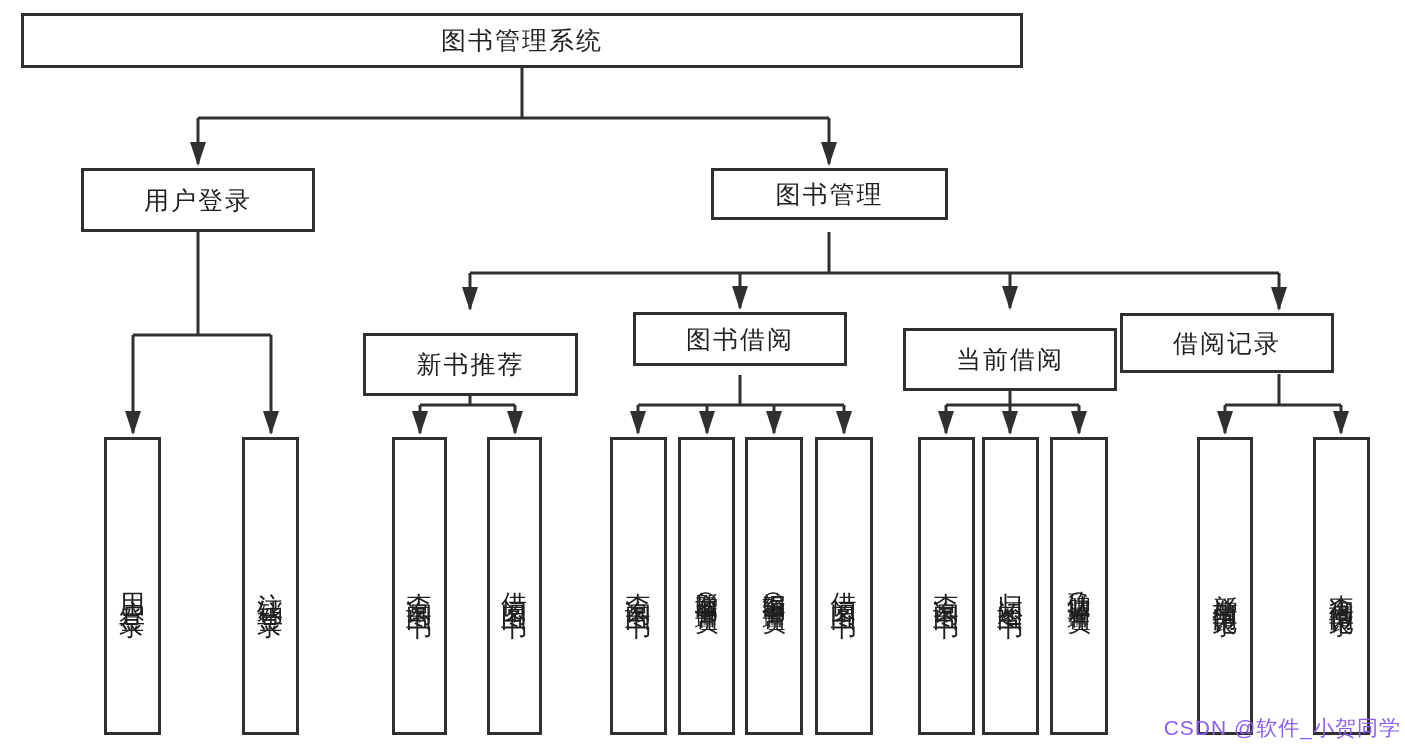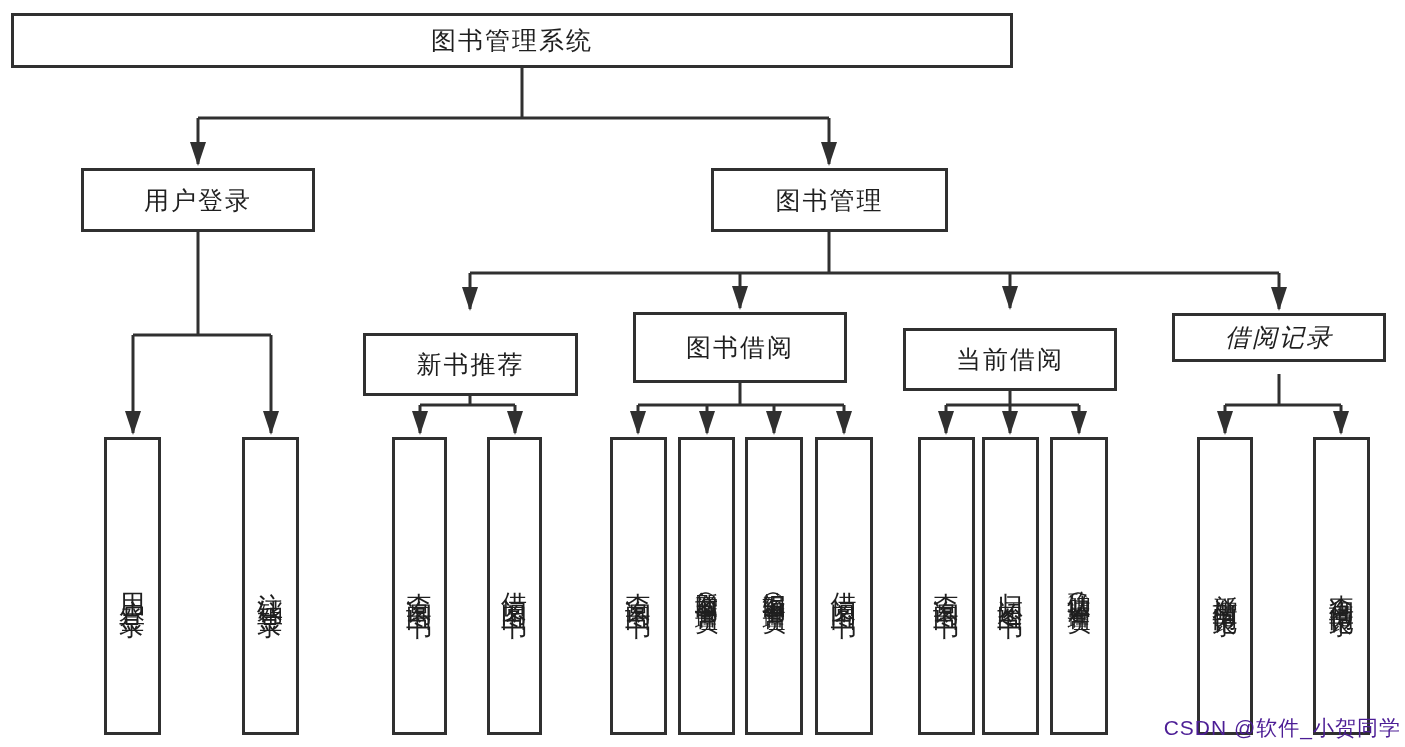--- a/index.html
+++ b/index.html
@@ -42,21 +42,21 @@
     white-space: nowrap;
   }
   .v4 { font-size: 26px; letter-spacing: 7px; }
   .v6 { font-size: 25px; letter-spacing: 4px; }
   .v9 { font-size: 23px; letter-spacing: 3px; }
   #watermark {
     position: absolute;
     right: 4px;
     bottom: 5px;
     font-size: 21px;
-    color: #4c1d95;
+    color: #8b5cf6;
     letter-spacing: 1px;
     white-space: nowrap;
   }
 </style>
 </head>
 <body>
 
 <div id="stage">
 
   <svg id="connectors" width="1405" height="747" viewBox="0 0 1405 747">
@@ -95,41 +95,41 @@
       <line x1="946" y1="405" x2="946" y2="433" marker-end="url(#arr)"></line>
       <line x1="1010" y1="405" x2="1010" y2="433" marker-end="url(#arr)"></line>
       <line x1="1079" y1="405" x2="1079" y2="433" marker-end="url(#arr)"></line>
 
       <path d="M1279 374 V405 M1225 405 H1341"></path>
       <line x1="1225" y1="405" x2="1225" y2="433" marker-end="url(#arr)"></line>
       <line x1="1341" y1="405" x2="1341" y2="433" marker-end="url(#arr)"></line>
     </g>
   </svg>
 
-  <div class="box hbox" style="left:11px; top:13px; width:1002px; height:55px;">
+  <div class="box hbox" style="left:21px; top:13px; width:1002px; height:55px;">
     <span>图书管理系统</span>
   </div>
 
   <div class="box hbox" style="left:81px; top:168px; width:234px; height:64px;">
     <span>用户登录</span>
   </div>
-  <div class="box hbox" style="left:711px; top:168px; width:237px; height:64px;">
+  <div class="box hbox" style="left:711px; top:168px; width:237px; height:52px;">
     <span>图书管理</span>
   </div>
 
   <div class="box hbox" style="left:363px; top:313px; width:215px; height:63px;margin-top:20px;">
     <span>新书推荐</span>
   </div>
-  <div class="box hbox" style="left:633px; top:312px; width:214px; height:71px;">
+  <div class="box hbox" style="left:633px; top:312px; width:214px; height:54px;">
     <span>图书借阅</span>
   </div>
   <div class="box hbox" style="left:903px; top:312px; width:214px; height:63px;margin-top:16px;">
     <span>当前借阅</span>
   </div>
-  <div class="box hbox" style="left:1172px; top:313px; width:214px; height:49px;font-style:italic;">
+  <div class="box hbox" style="left:1120px; top:313px; width:214px; height:60px;">
     <span>借阅记录</span>
   </div>
 
   <div class="box" style="left:104px; top:437px; width:57px; height:298px;">
     <span class="vtext v4">用户登录</span>
   </div>
   <div class="box" style="left:242px; top:437px; width:57px; height:298px;">
     <span class="vtext v4">注销登录</span>
   </div>
 

